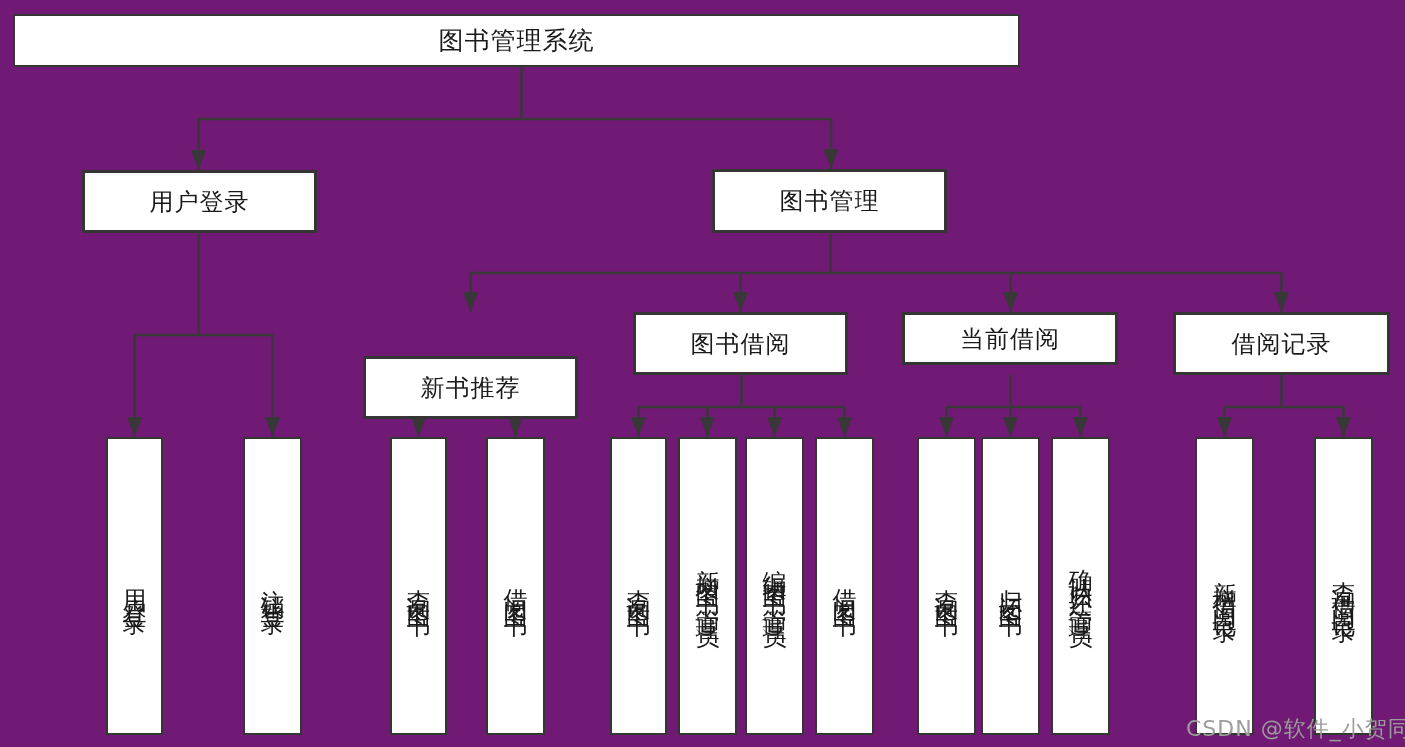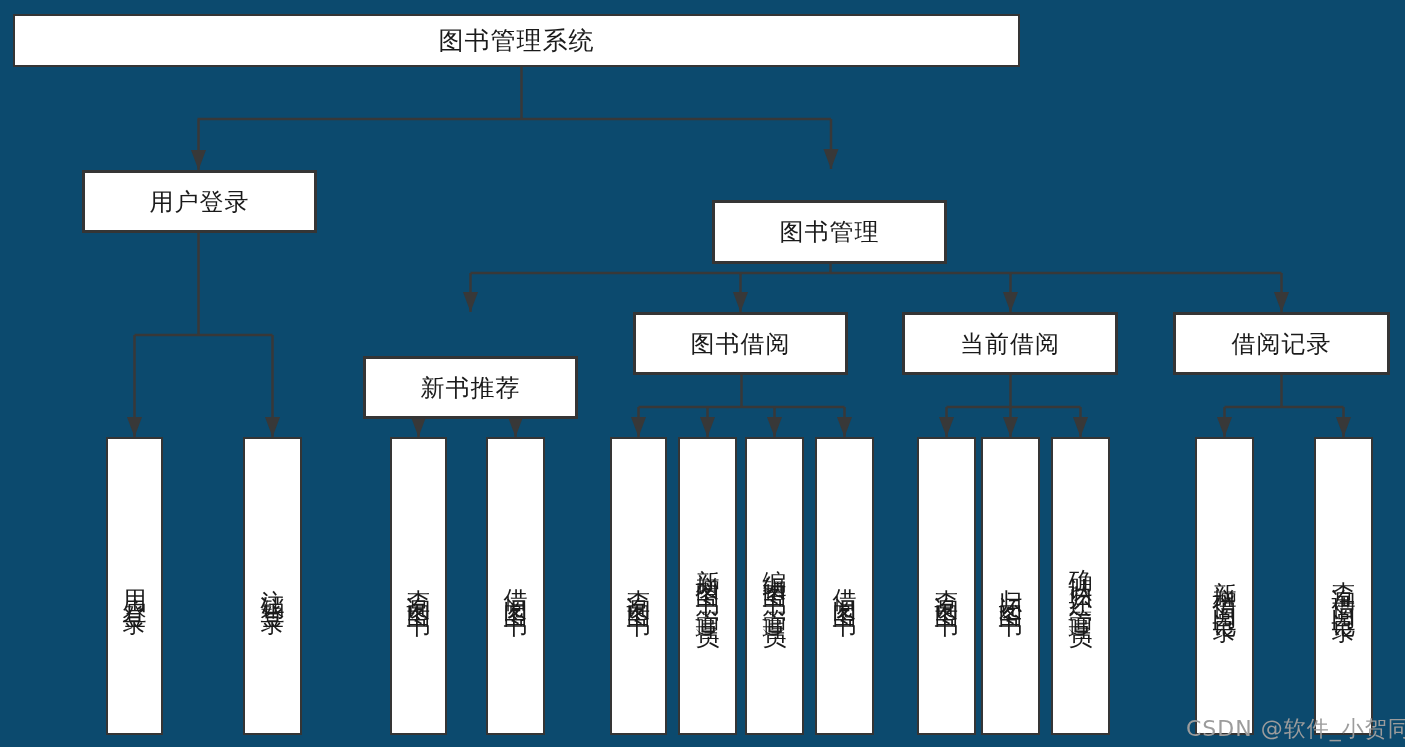--- a/index.html
+++ b/index.html
@@ -1,19 +1,19 @@
 <!DOCTYPE html>
 <html><head>
 <meta charset="utf-8">
 <style>
   html,body{margin:0;padding:0;background:#ffffff;}
   .canvas{
     position:relative;
     width:1405px;height:747px;
-    background:#0c4a6e;
+    background:#701a75;
     overflow:hidden;
     font-family:"DejaVu Sans","Liberation Sans",sans-serif;
   }
   .connectors{position:absolute;left:0;top:0;width:1405px;height:747px;}
   .box{
     position:absolute;
     box-sizing:border-box;
     border:3px solid #353535;
     background:#ffffff;
     display:flex;
@@ -102,25 +102,25 @@
              M939 417 L954 417 L946.5 437 Z
              M1003 417 L1018 417 L1010.5 437 Z
              M1073 417 L1088 417 L1080.5 437 Z
              M1217 417 L1232 417 L1224.5 437 Z
              M1336 417 L1351 417 L1343.5 437 Z"></path>
   </svg>
 
   <div class="box root" style="left:13px;top:14px;width:1007px;height:53px;">图书管理系统</div>
 
   <div class="box" style="left:82px;top:170px;width:235px;height:63px;">用户登录</div>
-  <div class="box" style="left:712px;top:169px;width:235px;height:64px;margin-top:31px;">图书管理</div>
+  <div class="box" style="left:712px;top:169px;width:235px;height:64px;">图书管理</div>
 
   <div class="box" style="left:363px;top:312px;width:215px;height:63px;margin-top:44px;">新书推荐</div>
   <div class="box" style="left:633px;top:312px;width:215px;height:63px;">图书借阅</div>
-  <div class="box" style="left:902px;top:312px;width:216px;height:63px;">当前借阅</div>
+  <div class="box" style="left:902px;top:312px;width:216px;height:53px;">当前借阅</div>
   <div class="box" style="left:1173px;top:312px;width:217px;height:63px;">借阅记录</div>
 
   <div class="box leaf" style="left:106px;top:437px;width:57px;height:298px;">用户登录</div>
   <div class="box leaf" style="left:243px;top:437px;width:59px;height:298px;">注销登录</div>
 
   <div class="box leaf" style="left:390px;top:437px;width:57px;height:298px;">查询图书</div>
   <div class="box leaf" style="left:486px;top:437px;width:59px;height:298px;">借阅图书</div>
 
   <div class="box leaf" style="left:610px;top:437px;width:57px;height:298px;">查询图书</div>
   <div class="box leaf" style="left:678px;top:437px;width:59px;height:298px;">新增图书（管理员）</div>

